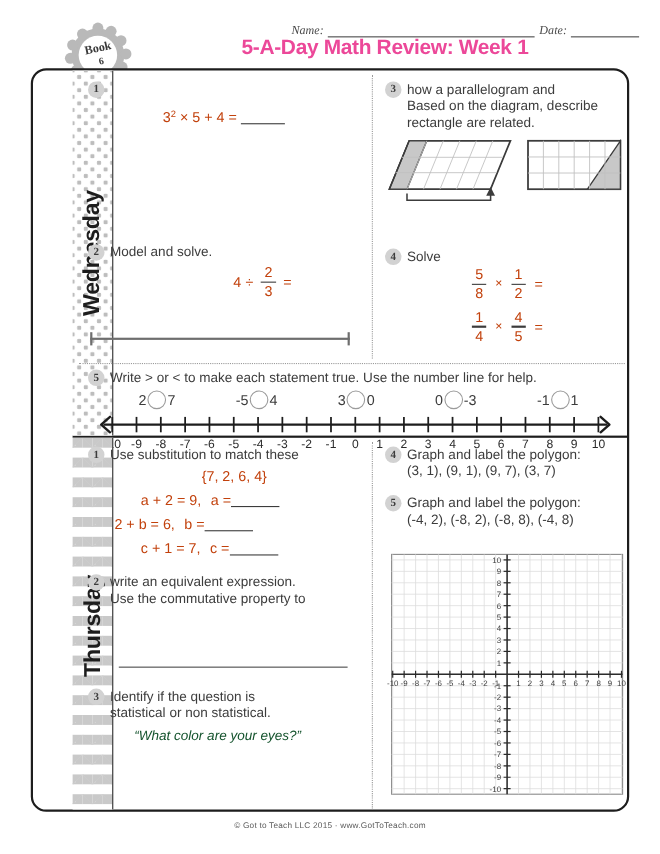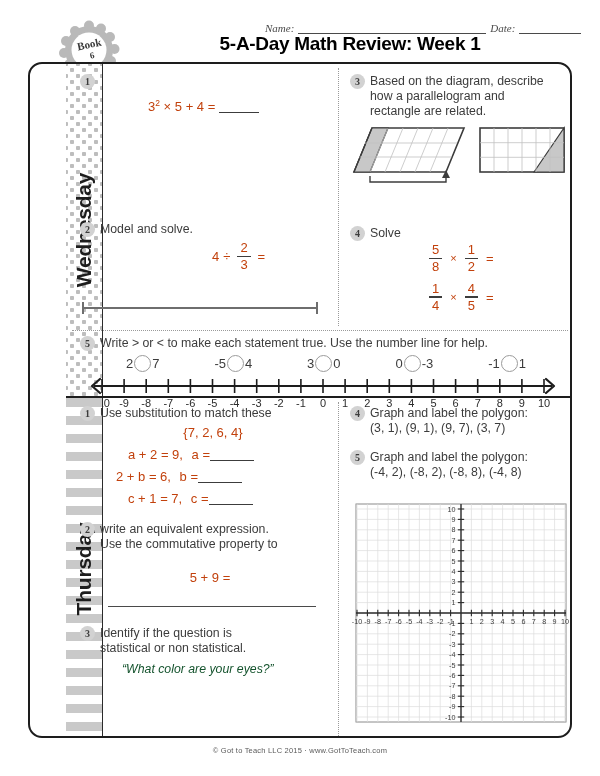--- a/index.html
+++ b/index.html
@@ -6,21 +6,21 @@
   body{width:600px;height:776px;font-family:"Liberation Sans",sans-serif;color:#3a3a3a;position:relative;overflow:hidden;}
 
   
   .header{position:absolute;left:0;top:0;width:600px;height:44px;}
   .namedate{position:absolute;left:265px;top:22px;width:320px;display:flex;align-items:flex-end;gap:4px;font-size:11px;color:#4a4a4a;}
   .nd-label{font-family:"Liberation Serif",serif;font-style:italic;font-size:11px;white-space:nowrap;}
   .nd-line{flex:0 0 auto;border-bottom:1.2px solid #4a4a4a;height:11px;}
   .nd-line.name{width:188px;}
   .nd-line.date{width:62px;}
 
-  .title{position:absolute;left:140px;top:33px;width:420px;text-align:center;font-size:19px;font-weight:bold;letter-spacing:-.3px;color:#000000;}
+  .title{position:absolute;left:140px;top:33px;width:420px;text-align:center;font-size:19px;font-weight:bold;letter-spacing:-.3px;color:#ec4899;}
 
   
   .badge{position:absolute;left:58px;top:22px;width:62px;height:56px;}
   .badge svg{display:block;}
   .badge-text{position:absolute;left:0;top:0;width:62px;height:56px;display:flex;flex-direction:column;align-items:center;justify-content:center;}
   .badge-book{font-family:"Liberation Serif",serif;font-size:11px;font-weight:bold;color:#3a3a3a;transform:rotate(-12deg);line-height:1;}
   .badge-num{font-family:"Liberation Serif",serif;font-size:9px;font-weight:bold;color:#3a3a3a;transform:rotate(-12deg) translateX(3px);line-height:1;margin-top:2px;}
 
   
   .sheet{position:absolute;left:28px;top:62px;width:544px;height:676px;
@@ -166,22 +166,22 @@
         <div class="mid"></div>
         <div class="cap" style="left:0"></div>
         <div class="cap" style="right:0"></div>
       </div>
     </div>
 
     <div class="prob" style="left:284px;top:10px;width:216px;">
       <div class="prow">
         <span class="num">3</span>
         <div>
+          <div class="ptxt">how a parallelogram and</div>
           <div class="ptxt">Based on the diagram, describe</div>
-          <div class="ptxt">how a parallelogram and</div>
           <div class="ptxt">rectangle are related.</div>
         </div>
       </div>
       
       <svg width="216" height="64" viewBox="0 0 216 64" style="margin-top:5px;margin-left:4px;">
 
         <g>
           <polygon points="0,48 18,4 110,4 92,48" fill="#ffffff" stroke="#3c3c3c" stroke-width="1.6"></polygon>
           <polygon points="0,48 18,4 34,4 16,48" fill="#c8c8c8" stroke="#3c3c3c" stroke-width="1.2"></polygon>
           <line x1="18" y1="4" x2="0" y2="48" stroke="#3c3c3c" stroke-width="1.2"></line>
@@ -350,39 +350,38 @@
         <span class="num">1</span>
         <div>
           <div class="ptxt">Use substitution to match these</div>
         </div>
       </div>
       <div class="eq" style="text-align:center;margin-top:4px;margin-left:14px;">{7, 2, 6, 4}</div>
       <div class="eq" style="margin-left:48px;margin-top:7px;">
         <span>a + 2 = 9,</span>
         <span style="margin-left:5px">a =</span><span class="blank" style="width:44px"></span>
       </div>
-      <div class="eq" style="margin-left:36px;margin-top:7px;">
+      <div class="eq" style="margin-left:24px;margin-top:7px;">
         <span>2 + b = 6,</span>
         <span style="margin-left:5px">b =</span><span class="blank" style="width:44px"></span>
       </div>
       <div class="eq" style="margin-left:48px;margin-top:7px;">
         <span>c + 1 = 7,</span>
         <span style="margin-left:5px">c =</span><span class="blank" style="width:44px"></span>
       </div>
     </div>
 
     <div class="prob" style="left:14px;top:124px;width:252px;">
       <div class="prow">
         <span class="num">2</span>
         <div>
           <div class="ptxt">write an equivalent expression.</div>
           <div class="ptxt">Use the commutative property to</div>
         </div>
       </div>
-      <div class="eq" style="text-align:center;margin-top:18px;margin-left:8px;">5 + 9 =</div>
       <div class="answer-line" style="left:28px;top:84px;width:208px;"></div>
     </div>
 
     <div class="prob" style="left:14px;top:228px;width:252px;">
       <div class="prow">
         <span class="num">3</span>
         <div>
           <div class="ptxt">Identify if the question is</div>
           <div class="ptxt">statistical or non statistical.</div>
         </div>

